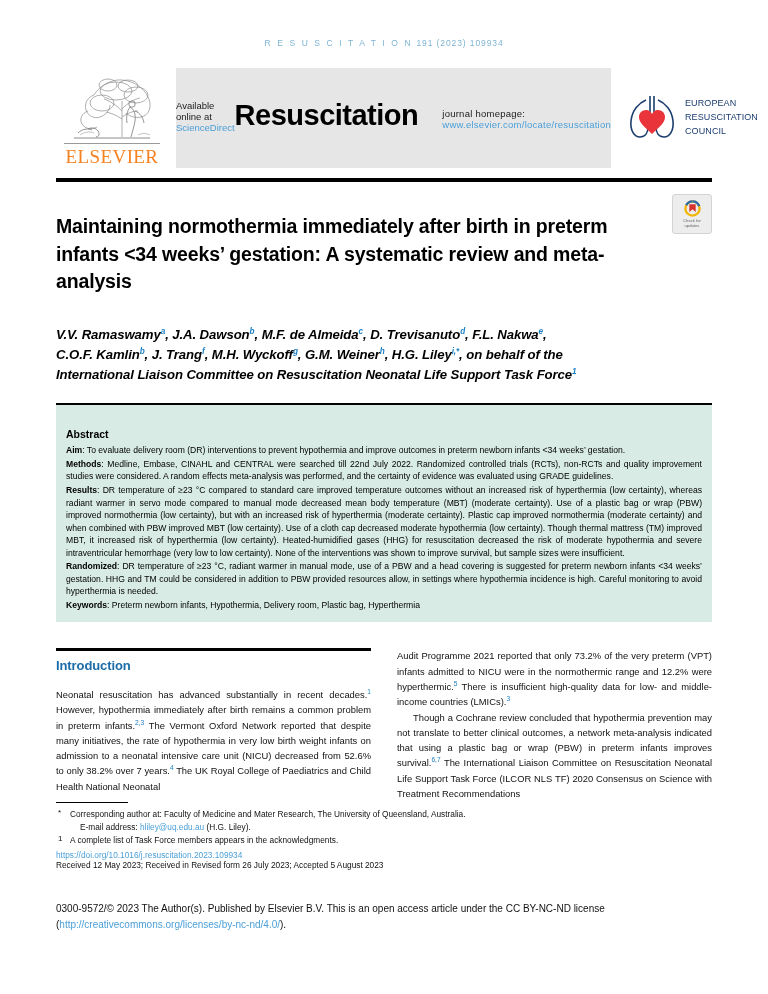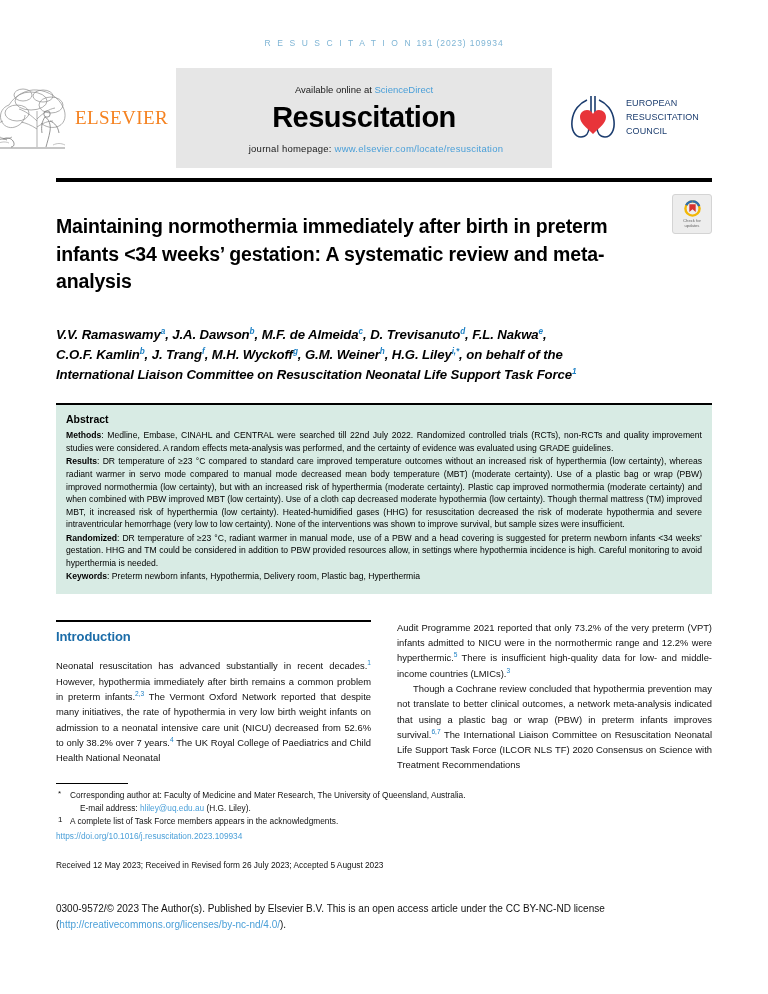--- a/index.html
+++ b/index.html
@@ -39,21 +39,21 @@
   .masthead {
     margin-top: 20px;
     display: flex;
     align-items: stretch;
     height: 100px;
   }
   .elsevier-logo {
     width: 112px;
     flex: 0 0 112px;
     display: flex;
-    flex-direction: row;
+    flex-direction: column;
     align-items: center;
     justify-content: flex-end;
     padding-bottom: 2px;
     box-sizing: border-box;
   }
   .elsevier-tree {
     width: 96px;
     height: 72px;
     position: relative;
   }
@@ -69,21 +69,21 @@
     width: 96px;
     height: 1px;
     background: #9a9a9a;
     margin-bottom: 3px;
   }
 
   .journal-band {
     flex: 1 1 auto;
     background: #e6e6e6;
     display: flex;
-    flex-direction: column;
+    flex-direction: row;
     align-items: center;
     justify-content: center;
     margin: 0 10px 0 8px;
     padding: 6px 0 4px;
     box-sizing: border-box;
   }
   .avail-line {
     font-size: 9.5px;
     color: #1a1a1a;
     margin-bottom: 5px;
@@ -186,20 +186,21 @@
     margin-top: 18px;
     background: #d8ebe4;
     border-top: 2.5px solid #000;
     padding: 8px 10px 10px 10px;
     box-sizing: border-box;
   }
   .abstract-heading {
     font-size: 10.5px;
     font-weight: bold;
     margin-bottom: 4px;
+    margin-top: 15px;
   }
   .abstract-para {
     font-size: 8.6px;
     line-height: 1.46;
     text-align: justify;
     margin: 0 0 1px 0;
   }
   .abstract-para b { font-weight: bold; }
 
   
@@ -260,21 +261,21 @@
   .footnote.sub { padding-left: 24px; }
   .doi-line {
     font-size: 8.3px;
     color: #4a9fd8;
     margin-top: 3px;
     word-break: break-all;
   }
   .received-line {
     font-size: 8.3px;
     color: #111;
-    margin-top: 19px;
+    margin-top: 0;
   }
   .license-block {
     margin-top: 31px;
     font-size: 10px;
     line-height: 1.55;
     color: #111;
   }
 </style>
 </head>
 <body>
@@ -371,20 +372,21 @@
   </div>
 
   <div class="authors">
     <div>V.V. Ramaswamy<sup>a</sup>, J.A. Dawson<sup>b</sup>, M.F. de Almeida<sup>c</sup>, D. Trevisanuto<sup>d</sup>, F.L. Nakwa<sup>e</sup>,</div>
     <div>C.O.F. Kamlin<sup>b</sup>, J. Trang<sup>f</sup>, M.H. Wyckoff<sup>g</sup>, G.M. Weiner<sup>h</sup>, H.G. Liley<sup>i,*</sup>, on behalf of the</div>
     <div>International Liaison Committee on Resuscitation Neonatal Life Support Task Force<sup>1</sup></div>
   </div>
 
   <div class="abstract-box">
     <div class="abstract-heading">Abstract</div>
+    <p class="abstract-para"><b>Aim</b><span>:  To evaluate delivery room (DR) interventions to prevent hypothermia and improve outcomes in preterm newborn infants &lt;34 weeks’ gestation.</span></p>
     <p class="abstract-para"><b>Methods</b><span>:  Medline, Embase, CINAHL and CENTRAL were searched till 22nd July 2022. Randomized controlled trials (RCTs), non-RCTs and quality improvement studies were considered. A random effects meta-analysis was performed, and the certainty of evidence was evaluated using GRADE guidelines.</span></p>
     <p class="abstract-para"><b>Results</b><span>:  DR temperature of ≥23 °C compared to standard care improved temperature outcomes without an increased risk of hyperthermia (low certainty), whereas radiant warmer in servo mode compared to manual mode decreased mean body temperature (MBT) (moderate certainty). Use of a plastic bag or wrap (PBW) improved normothermia (low certainty), but with an increased risk of hyperthermia (moderate certainty). Plastic cap improved normothermia (moderate certainty) and when combined with PBW improved MBT (low certainty). Use of a cloth cap decreased moderate hypothermia (low certainty). Though thermal mattress (TM) improved MBT, it increased risk of hyperthermia (low certainty). Heated-humidified gases (HHG) for resuscitation decreased the risk of moderate hypothermia and severe intraventricular hemorrhage (very low to low certainty). None of the interventions was shown to improve survival, but sample sizes were insufficient.</span></p>
     <p class="abstract-para"><b>Randomized</b><span>:  DR temperature of ≥23 °C, radiant warmer in manual mode, use of a PBW and a head covering is suggested for preterm newborn infants &lt;34 weeks’ gestation. HHG and TM could be considered in addition to PBW provided resources allow, in settings where hypothermia incidence is high. Careful monitoring to avoid hyperthermia is needed.</span></p>
     <p class="abstract-para"><b>Keywords</b><span>:  Preterm newborn infants, Hypothermia, Delivery room, Plastic bag, Hyperthermia</span></p>
   </div>
 
   <div class="body-cols">
     <div class="col">
       <div class="section-rule"></div>
       <div class="section-heading">Introduction</div>

